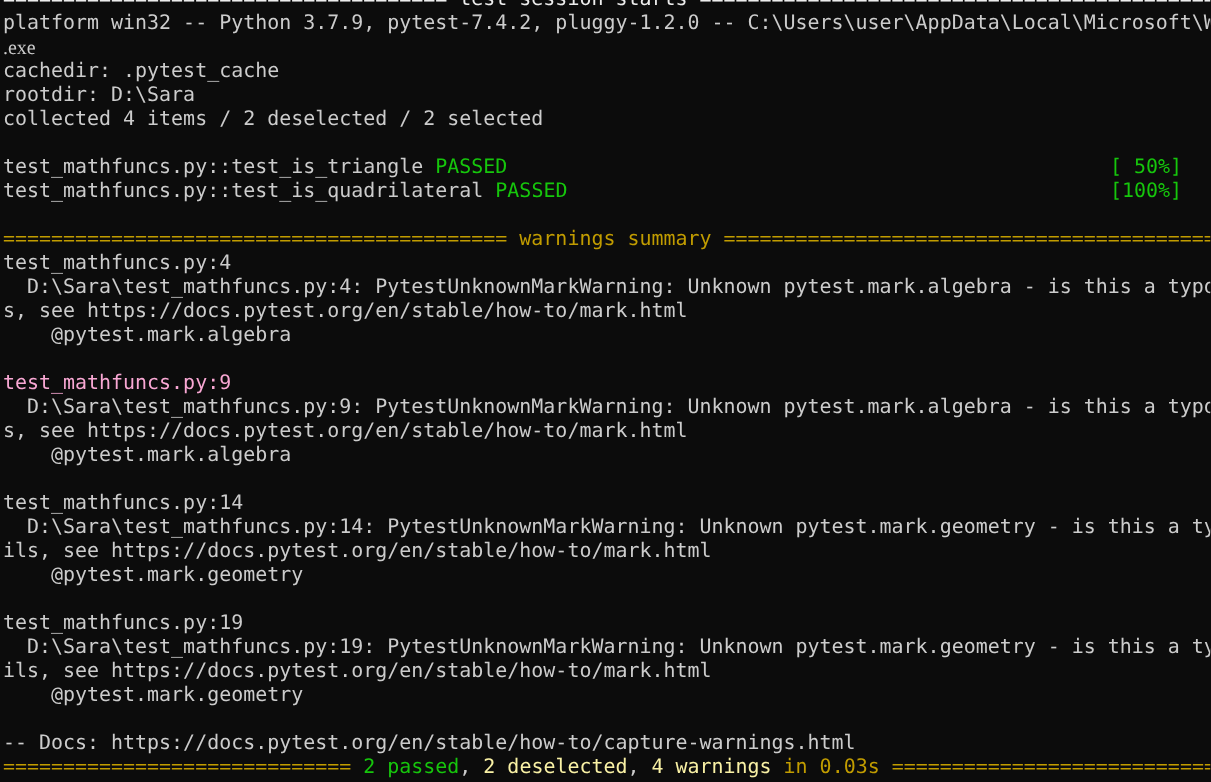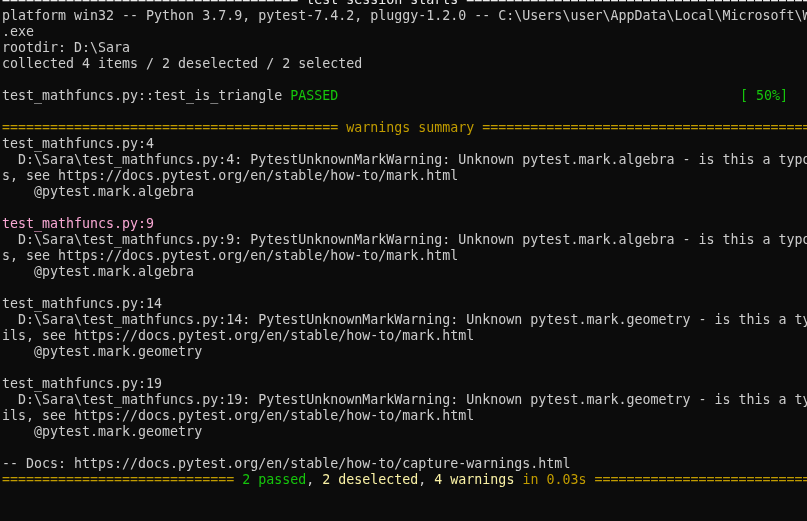--- a/index.html
+++ b/index.html
@@ -35,25 +35,27 @@
     top: 0;
   }
 </style>
 </head>
 <body>
 
 <div class="terminal">
   <div class="screen" id="screen">
       <div class="line"><span style="color: rgb(237, 237, 237);">===================================== test session starts ==================================================</span></div>
       <div class="line"><span style="color: rgb(204, 204, 204);">platform win32 -- Python 3.7.9, pytest-7.4.2, pluggy-1.2.0 -- C:\Users\user\AppData\Local\Microsoft\W</span></div>
-      <div class="line"><span style="color: rgb(204, 204, 204);">.exe</span></div>
+      <div class="line"><span style="color: rgb(204, 204, 204); font-family: Liberation Serif, serif;">.exe</span></div>
+      <div class="line"><span style="color: rgb(204, 204, 204);">cachedir: .pytest_cache</span></div>
       <div class="line"><span style="color: rgb(204, 204, 204);">rootdir: D:\Sara</span></div>
       <div class="line"><span style="color: rgb(204, 204, 204);">collected 4 items / 2 deselected / 2 selected</span></div>
       <div class="line"></div>
       <div class="line"><span style="color: rgb(204, 204, 204);">test_mathfuncs.py::test_is_triangle </span><span style="color: rgb(22, 198, 12);">PASSED</span><span class="pct" style="color: rgb(22, 198, 12);">[ 50%]</span></div>
+      <div class="line"><span style="color: rgb(204, 204, 204);">test_mathfuncs.py::test_is_quadrilateral </span><span style="color: rgb(22, 198, 12);">PASSED</span><span class="pct" style="color: rgb(22, 198, 12);">[100%]</span></div>
       <div class="line"></div>
       <div class="line"><span style="color: rgb(193, 156, 0);">========================================== warnings summary ================================================</span></div>
       <div class="line"><span style="color: rgb(204, 204, 204); margin-top: 20px;">test_mathfuncs.py:4</span></div>
       <div class="line"><span style="color: rgb(204, 204, 204);">  D:\Sara\test_mathfuncs.py:4: PytestUnknownMarkWarning: Unknown pytest.mark.algebra - is this a typo</span></div>
       <div class="line"><span style="color: rgb(204, 204, 204);">s, see https://docs.pytest.org/en/stable/how-to/mark.html</span></div>
       <div class="line"><span style="color: rgb(204, 204, 204);">    @pytest.mark.algebra</span></div>
       <div class="line"></div>
       <div class="line"><span style="color: #f9a8d4;">test_mathfuncs.py:9</span></div>
       <div class="line"><span style="color: rgb(204, 204, 204);">  D:\Sara\test_mathfuncs.py:9: PytestUnknownMarkWarning: Unknown pytest.mark.algebra - is this a typo</span></div>
       <div class="line"><span style="color: rgb(204, 204, 204);">s, see https://docs.pytest.org/en/stable/how-to/mark.html</span></div>

